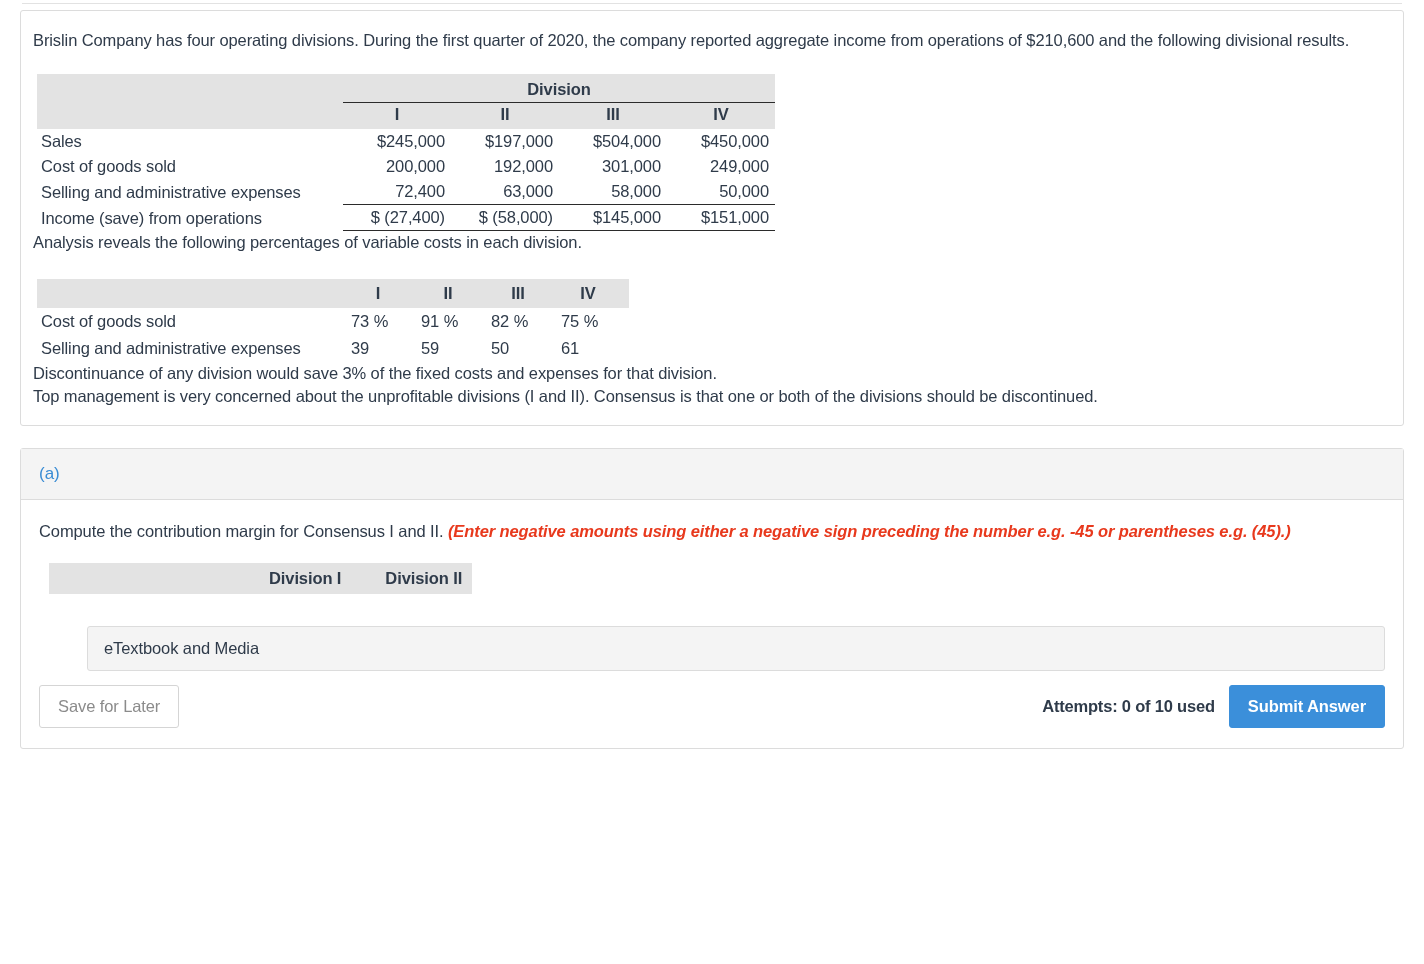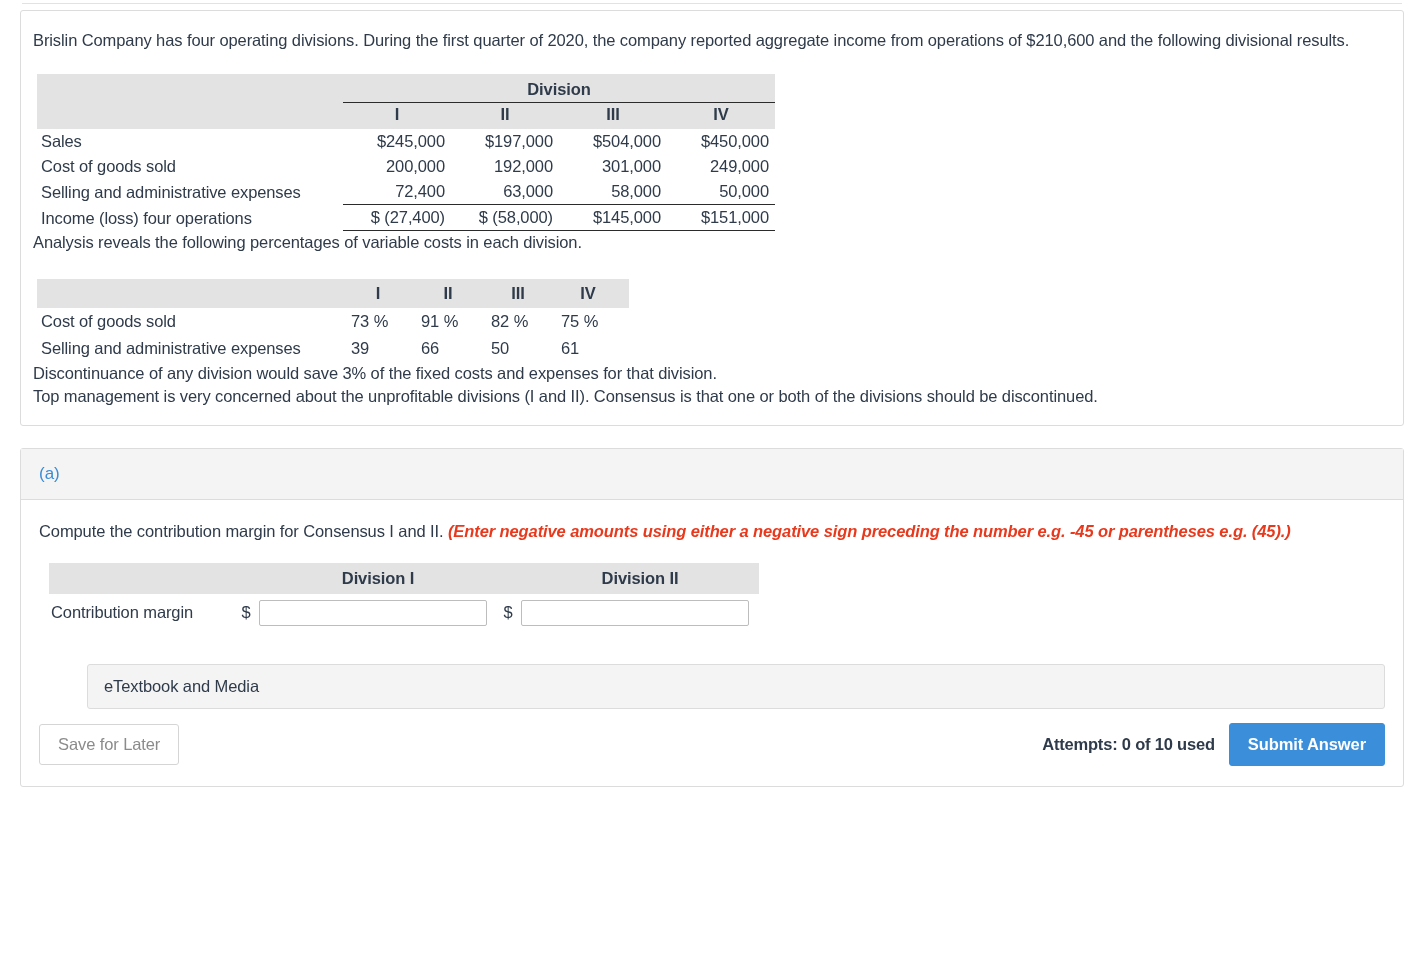--- a/index.html
+++ b/index.html
@@ -225,21 +225,20 @@
     border-radius: 3px;
     padding: 12px 16px;
     font-size: 16.5px;
     color: #2f3b4a;
     letter-spacing: -0.1px;
     margin-left: 48px;
   }
 
   .footer {
     display: flex;
-    align-items: center;
     justify-content: space-between;
     padding: 14px 0 20px 0;
   }
   .save-btn {
     border: 1px solid #d5d5d5;
     background: #ffffff;
     border-radius: 3px;
     color: #8b8b8b;
     font-size: 16.5px;
     font-family: "Liberation Sans", sans-serif;
@@ -315,21 +314,21 @@
 
         <tr>
           <td class="lbl">Selling and administrative expenses</td>
           <td class="num">72,400</td>
           <td class="num">63,000</td>
           <td class="num">58,000</td>
           <td class="num">50,000</td>
         </tr>
 
         <tr class="row-sub-top row-total">
-          <td class="lbl">Income (loss) four operations</td>
+          <td class="lbl">Income (save) from operations</td>
           <td class="num">$ (27,400)</td>
           <td class="num">$ (58,000)</td>
           <td class="num">$145,000</td>
           <td class="num">$151,000</td>
         </tr>
       </tbody>
         </table>
 
       <p class="para mid-para">Analysis reveals the following percentages of variable costs in each division.</p>
 
@@ -347,21 +346,21 @@
           <td class="lbl">Cost of goods sold</td>
           <td class="num">73 %</td>
           <td class="num">91 %</td>
           <td class="num">82 %</td>
           <td class="num">75 %</td>
           <td class="pad-end"></td>
         </tr>
         <tr>
           <td class="lbl">Selling and administrative expenses</td>
           <td class="num">39</td>
-          <td class="num">66</td>
+          <td class="num">59</td>
           <td class="num">50</td>
           <td class="num">61</td>
           <td class="pad-end"></td>
         </tr>
       </tbody>
         </table>
 
       <p class="para para-disc">Discontinuance of any division would save 3% of the fixed costs and expenses for that division.</p>
       <p class="para para-top">Top management is very concerned about the unprofitable divisions (I and II). Consensus is that one or both of the divisions should be discontinued.</p>
 
@@ -381,31 +380,20 @@
       <div class="ans-wrap">
         <table class="ans">
           <tbody>
               <tr class="hdr-bg">
             <td class="ans-lbl"></td>
             <td class="dollar"></td>
             <td class="colhdr">Division I</td>
             <td class="dollar"></td>
             <td class="colhdr">Division II</td>
           </tr>
-          <tr>
-            <td class="ans-lbl">Contribution margin</td>
-            <td class="dollar">$</td>
-            <td class="field">
-              <input class="ansinput" type="text" value="" style="">
-            </td>
-            <td class="dollar">$</td>
-            <td class="field">
-              <input class="ansinput" type="text" value="" style="">
-            </td>
-          </tr>
         </tbody>
           </table>
       </div>
 
       <div class="etb-wrap">
         <div class="etextbook">eTextbook and Media</div>
       </div>
 
       <div class="footer">
         <button class="save-btn">Save for Later</button>

